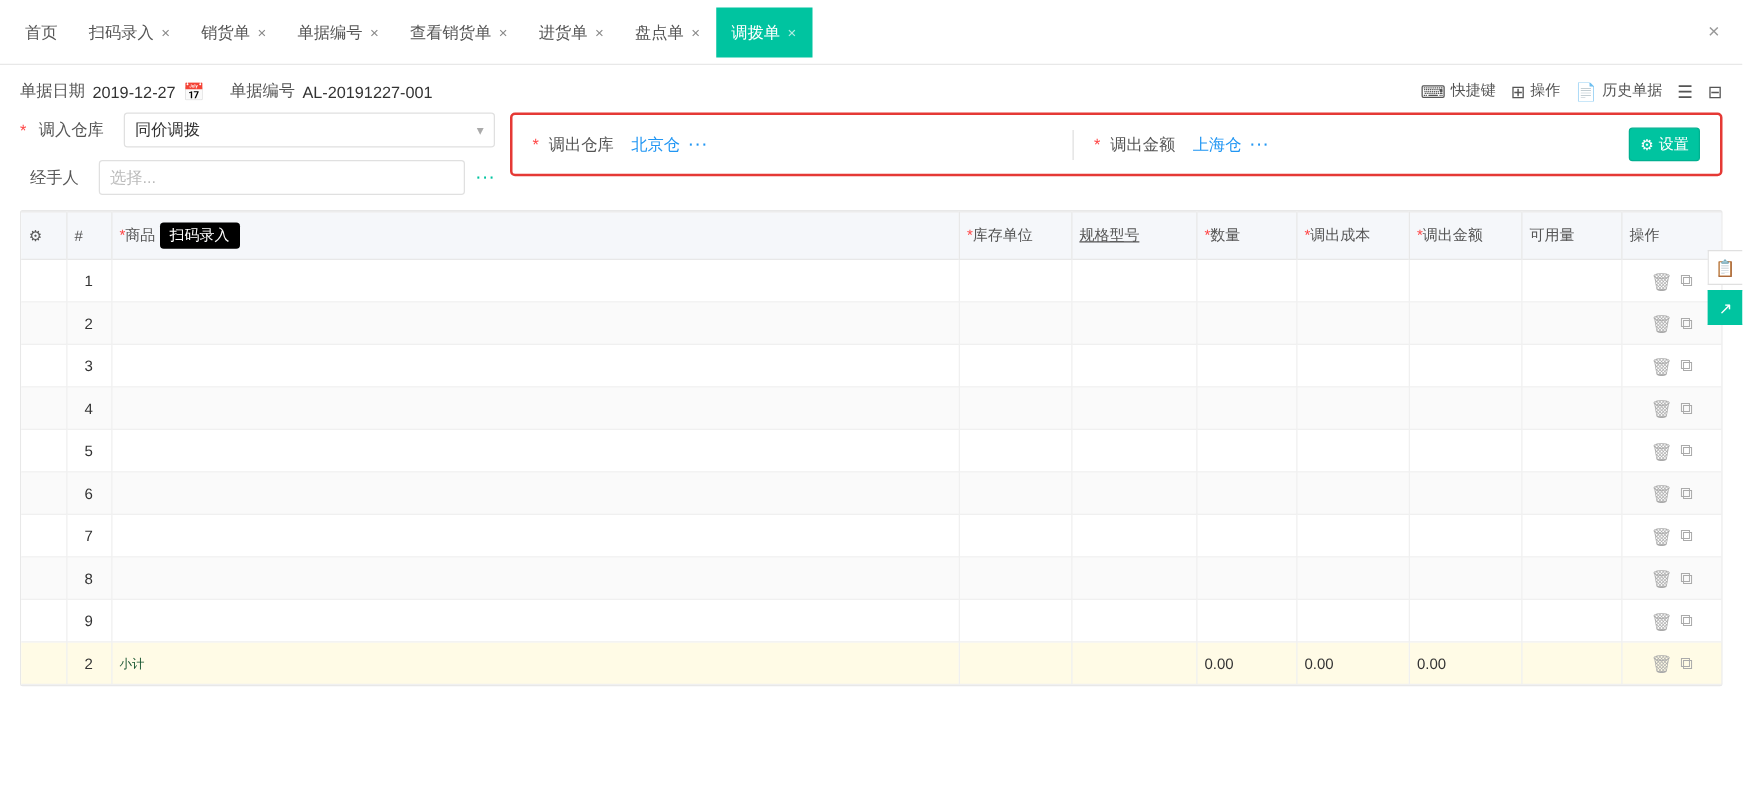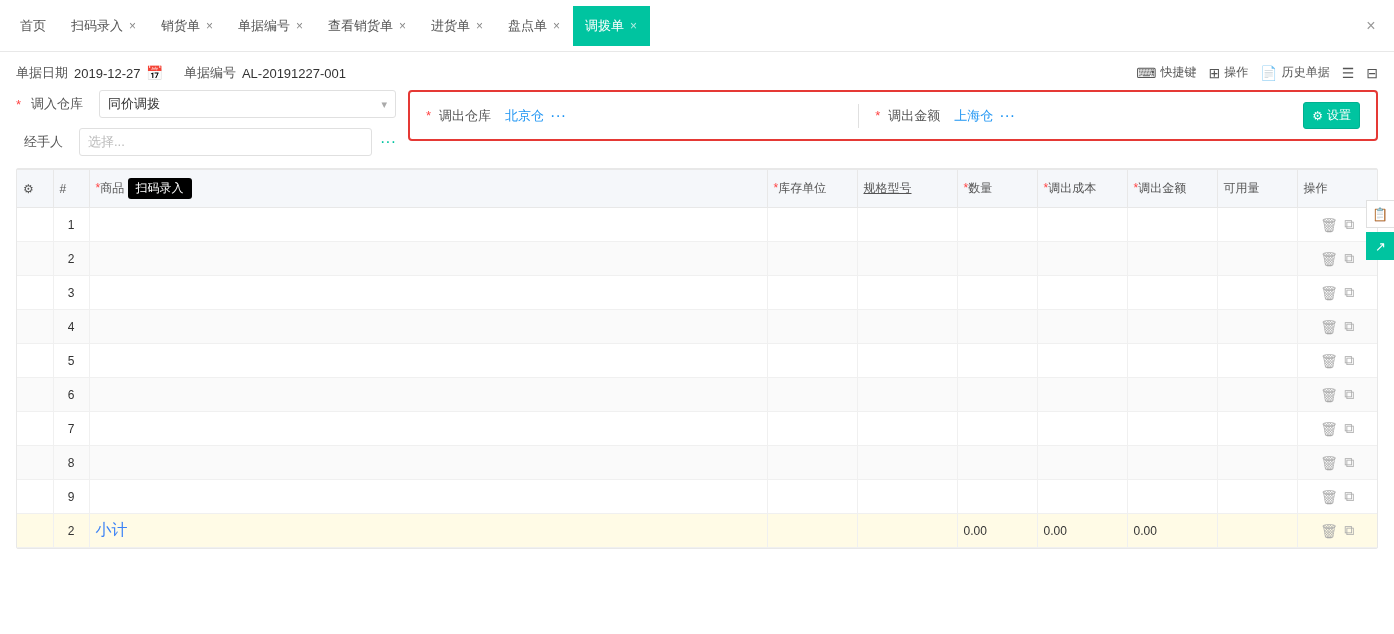--- a/index.html
+++ b/index.html
@@ -281,22 +281,22 @@
       color: #666;
       font-size: 13px;
     }
     .right-panel-btn.green {
       background: #00c4a0;
       color: #fff;
       border-color: #00c4a0;
     }
 
     .subtotal-label {
-      color: #3b82f6;
-      font-size: 16px;
+      color: #14532d;
+      font-size: 10px;
     }
     
     .header-row-wrapper {
       display: flex;
       align-items: flex-start;
       justify-content: space-between;
       margin-bottom: 8px;
     }
     
     .form-top-row {

